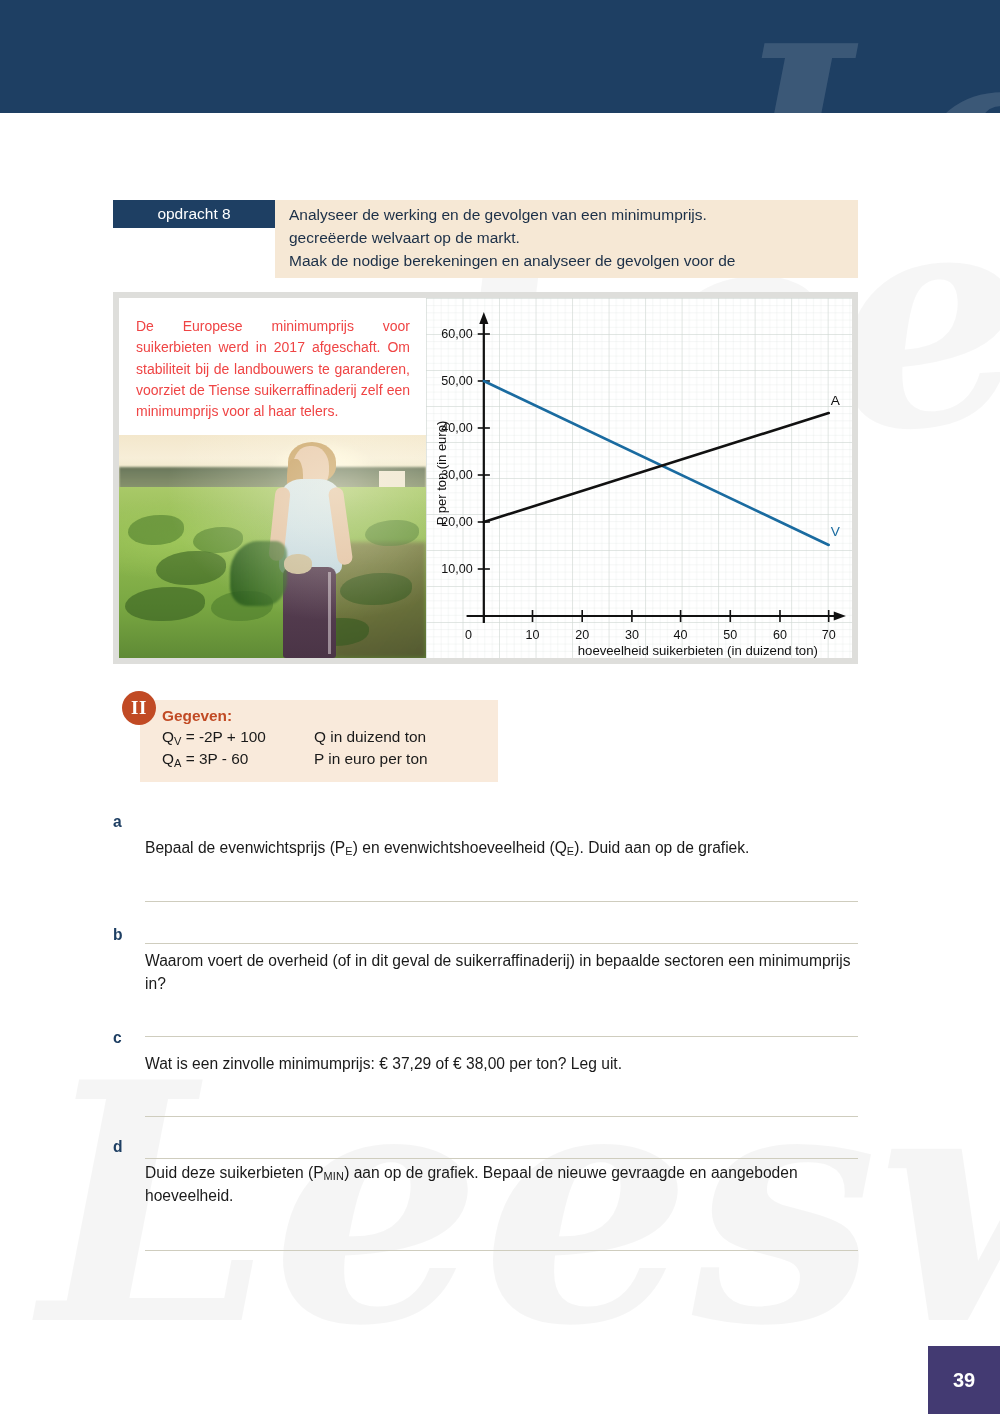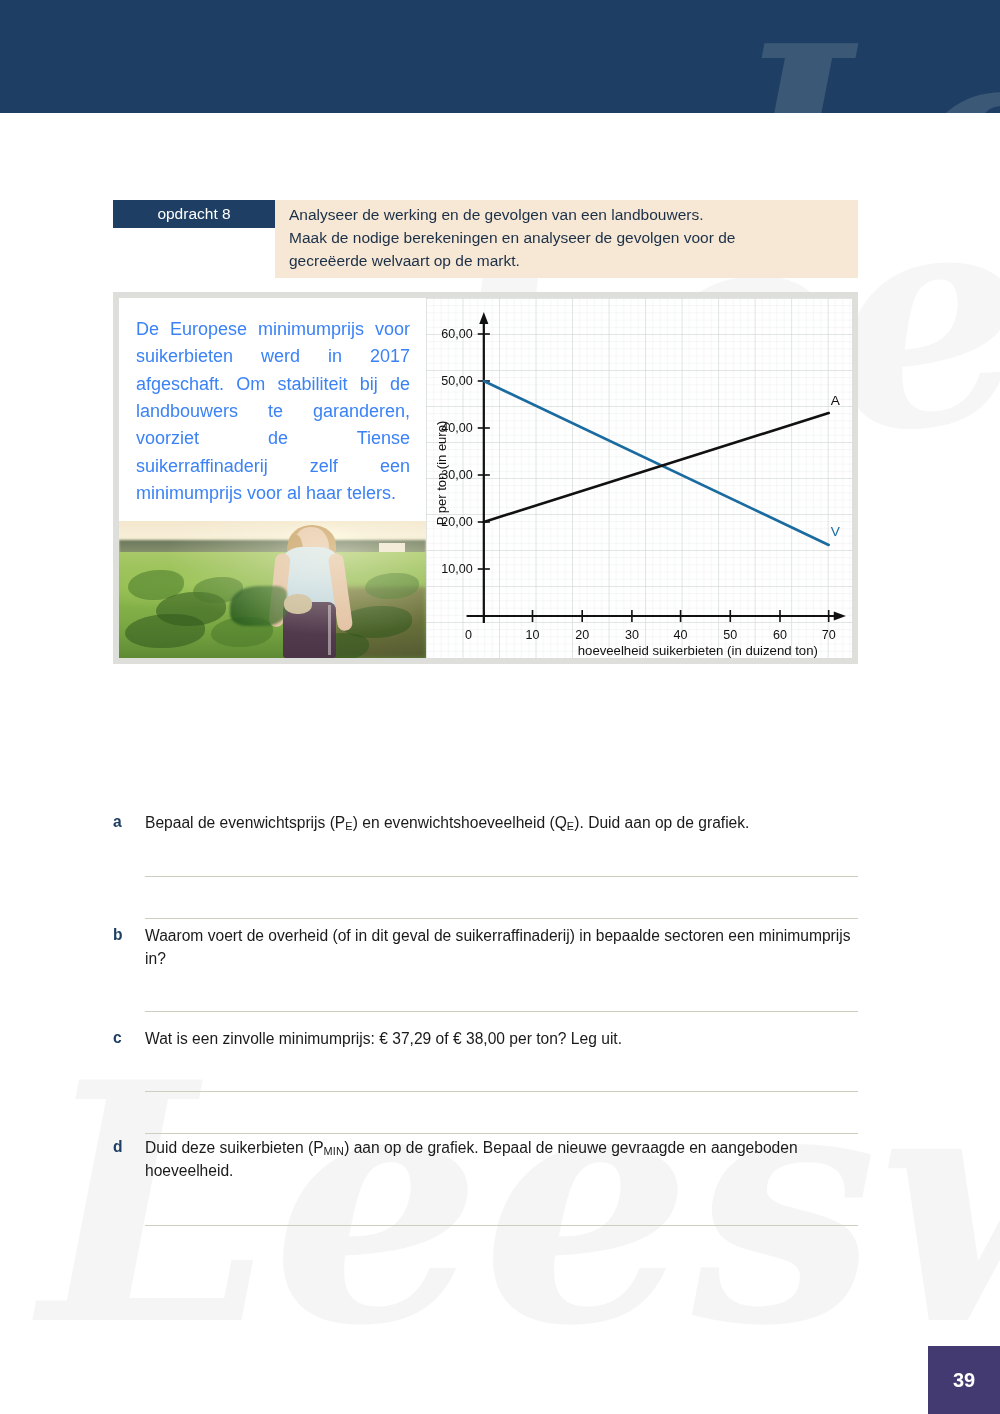--- a/index.html
+++ b/index.html
@@ -99,24 +99,24 @@
     display:flex;
   }
   #source-left {
     width:307px;
     flex:none;
     display:flex; flex-direction:column;
     background:#ffffff;
   }
   #source-text {
     padding:18px 16px 10px 17px;
-    font-size:18px;
+    font-size:14px;
     line-height:1.52;
     text-align:justify;
-    color:#3b82f6;
+    color:#ef4444;
   }
   #source-photo {
     flex:1;
     margin:3px 0 0 0;
     position:relative;
     overflow:hidden;
     background:linear-gradient(#cfe2a4, #8fb95e);
   }
 
   
@@ -273,20 +273,21 @@
     color:#1e3f63;
     font-weight:700;
     font-size:15.6px;
     padding-top:1px;
   }
   .q-text {
     flex:1;
     font-size:15.6px;
     line-height:1.46;
     color:#1a1a1a;
+    margin-top:25px;
   }
   .q-text .sup-sub { font-size:0.70em; vertical-align:-0.22em; letter-spacing:0.2px; }
   .answer-lines { margin-left:32px; }
   .answer-line {
     height:1px;
     background:#cfcdbe;
     width:713px;
   }
   .answer-gap { height:41px; }
 
@@ -313,23 +314,23 @@
 
 <div id="top-band">
   <div class="band-mark">Leeswijzer</div>
 </div>
 
 <div id="page">
 
   <div id="opdracht-row">
     <div id="opdracht-tag">opdracht 8</div>
     <div id="opdracht-body">
-      <p>Analyseer de werking en de gevolgen van een landbouwers.</p>
+      <p>Analyseer de werking en de gevolgen van een minimumprijs.</p>
+      <p>gecreëerde welvaart op de markt.</p>
       <p>Maak de nodige berekeningen en analyseer de gevolgen voor de</p>
-      <p>gecreëerde welvaart op de markt.</p>
     </div>
   </div>
 
   <div id="source-panel">
 
     <div id="source-left">
       <div id="source-text">De Europese minimumprijs voor suikerbieten werd in 2017 afgeschaft. Om stabiliteit bij de landbouwers te garanderen, voorziet de Tiense suikerraffinaderij zelf een minimumprijs voor al haar telers.</div>
 
       <div id="source-photo">
         <div class="ph-sky"></div>
@@ -429,20 +430,34 @@
 
         <line x1="57" y1="224" x2="397" y2="115" stroke="#111111" stroke-width="2.6" stroke-linecap="round"></line>
         <text x="399" y="107" font-family="Liberation Sans, sans-serif" font-size="13.5" fill="#111111">A</text>
 
         <text x="20" y="175" font-family="Liberation Sans, sans-serif" font-size="13" fill="#111" text-anchor="middle" transform="rotate(-90 20 175)">P per ton (in euro)</text>
         <text x="268" y="357" font-family="Liberation Sans, sans-serif" font-size="13" fill="#111" text-anchor="middle">hoeveelheid suikerbieten (in duizend ton)</text>
       </svg>
     </div>
   </div>
 
+  <div id="gegeven-box">
+    <div id="gegeven-badge">II</div>
+    <div id="gegeven-title">Gegeven:</div>
+
+    <div class="geg-row">
+      <div class="geg-formula"><span>Q</span><span class="sub">V</span><span> = -2P + 100</span></div>
+      <div class="geg-unit">Q in duizend ton</div>
+    </div>
+
+    <div class="geg-row">
+      <div class="geg-formula"><span>Q</span><span class="sub">A</span><span> = 3P - 60</span></div>
+      <div class="geg-unit">P in euro per ton</div>
+    </div>
+  </div>
 
   <div class="question" style="top:812px;">
     <div class="q-head">
       <div class="q-letter">a</div>
       <div class="q-text"><span>Bepaal de evenwichtsprijs (P</span><span class="sup-sub">E</span><span>) en evenwichtshoeveelheid (Q</span><span class="sup-sub">E</span><span>). Duid aan op de grafiek.</span></div>
     </div>
     <div class="answer-lines">
       <div class="answer-gap"></div>
       <div class="answer-line"></div>
       <div class="answer-gap"></div>

